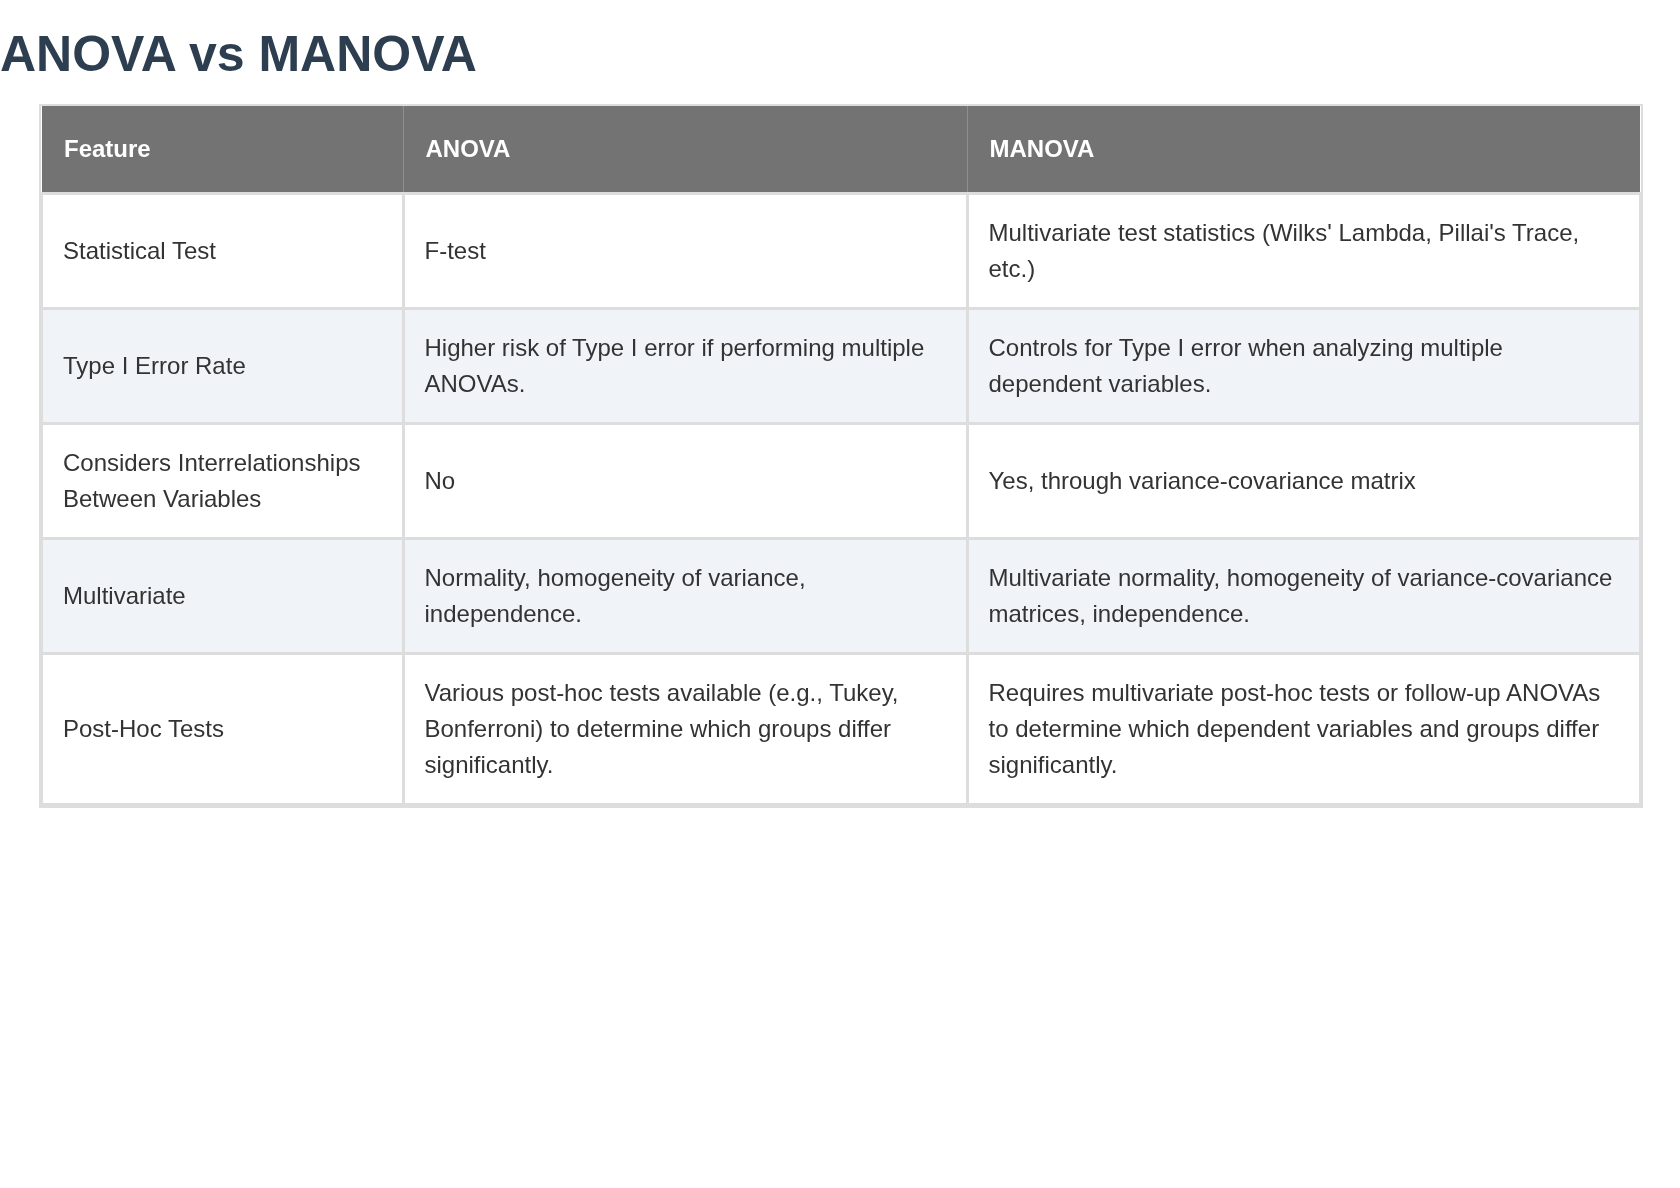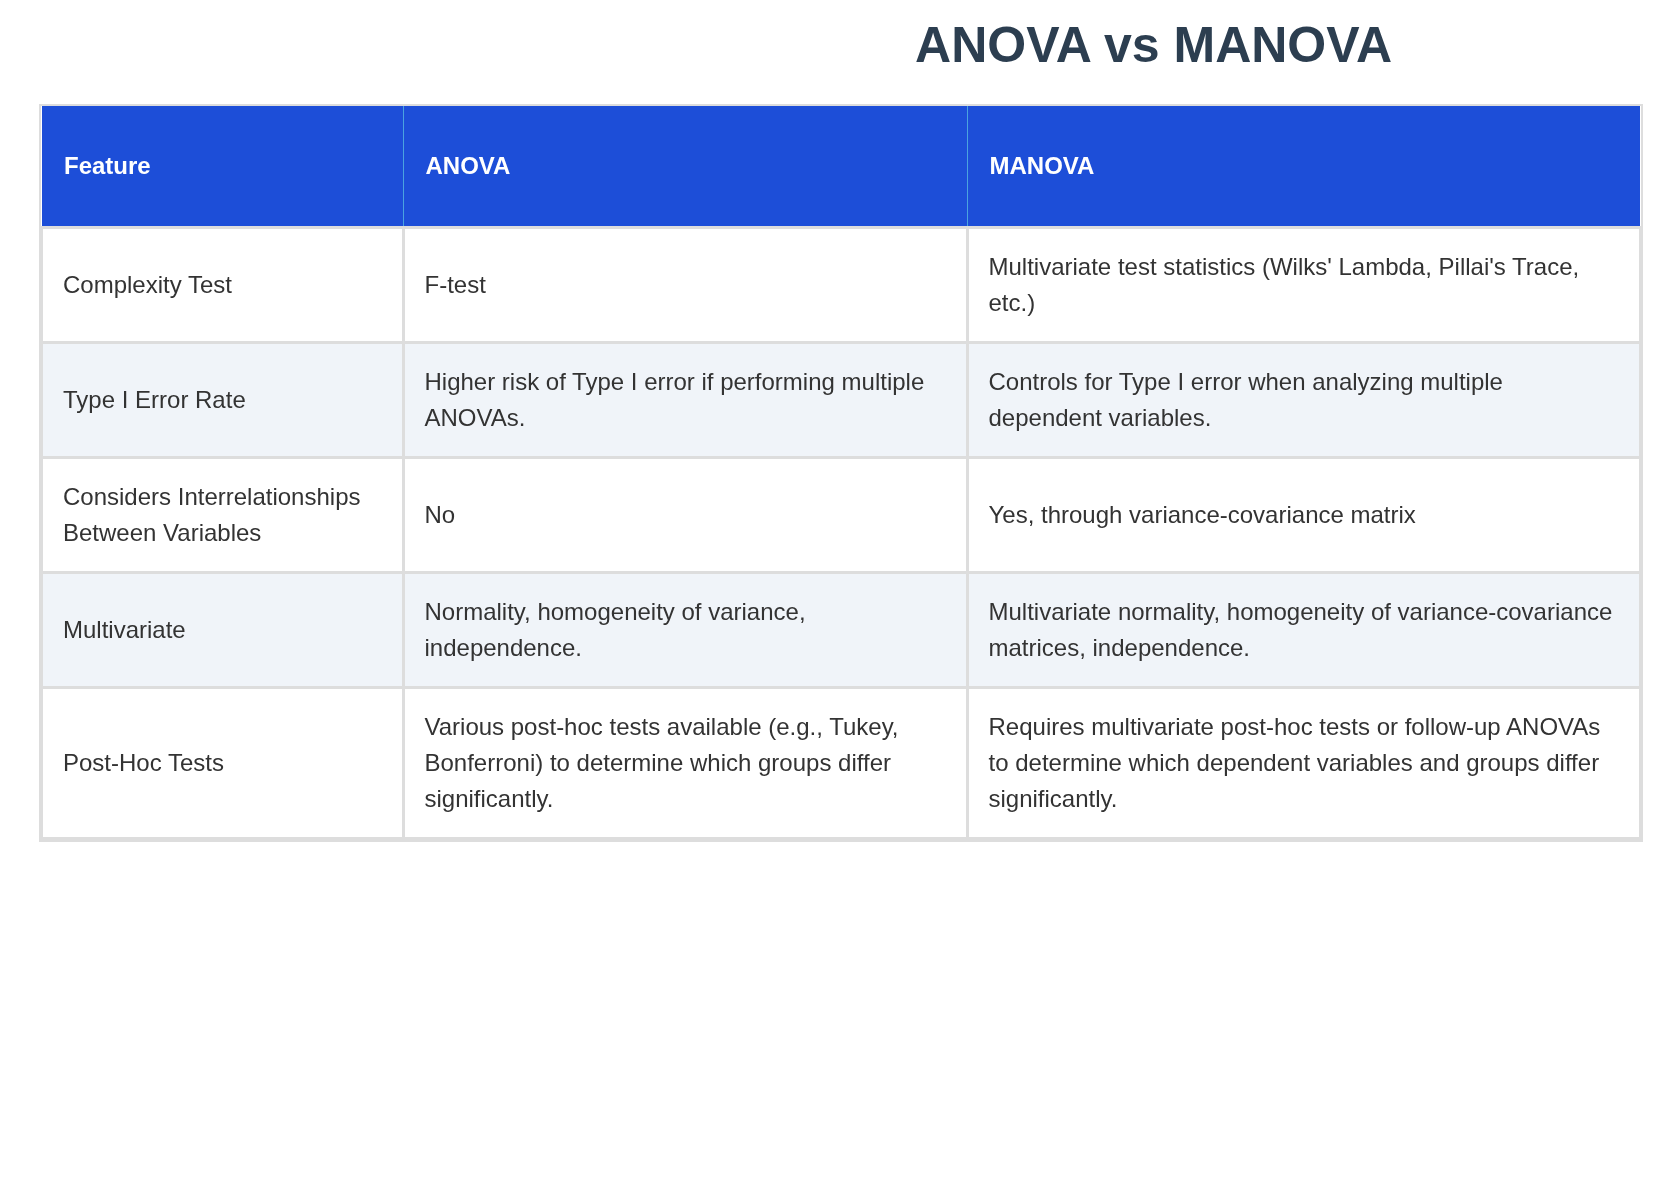--- a/index.html
+++ b/index.html
@@ -11,23 +11,23 @@
       width: 1680px;
       height: 1188px;
       position: relative;
       font-family: "Liberation Sans", sans-serif;
       color: #333333;
       overflow: hidden;
     }
     .title {
       position: absolute;
       left: 0;
-      top: 13px;
+      top: 22px;
       width: 1392px;
-      text-align: right;
+      text-align: left;
       font-size: 50px;
       font-weight: bold;
       line-height: 64px;
       color: #2c3e50;
       margin: 0;
     }
     .table-wrap {
       position: absolute;
       left: 41px;
       top: 106px;
@@ -36,26 +36,26 @@
     table {
       width: 100%;
       border-collapse: collapse;
       table-layout: fixed;
       box-shadow: 0 0 0 2px #dddddd;
     }
     col.c1 { width: 361px; }
     col.c2 { width: 564px; }
     col.c3 { width: 673px; }
     thead th {
-      background: #1d4ed8;
+      background: #737373;
       color: #ffffff;
       font-weight: bold;
       font-size: 24px;
       text-align: left;
-      padding: 17px 22px;
+      padding: 0 22px;
       height: 86px;
       border-right: 1px solid #4aa3df;
       border-bottom: 3px solid #dddddd;
     }
     thead th:last-child { border-right: none; }
     tbody td {
       font-size: 24px;
       line-height: 36px;
       padding: 20px 20px;
       vertical-align: middle;
@@ -82,21 +82,21 @@
     </colgroup>
     <thead>
       <tr>
         <th>Feature</th>
         <th>ANOVA</th>
         <th>MANOVA</th>
       </tr>
     </thead>
     <tbody>
       <tr>
-        <td>Complexity Test</td>
+        <td>Statistical Test</td>
         <td>F-test</td>
         <td>Multivariate test statistics (Wilks' Lambda, Pillai's Trace, etc.)</td>
       </tr>
       <tr>
         <td>Type I Error Rate</td>
         <td>Higher risk of Type I error if performing multiple ANOVAs.</td>
         <td>Controls for Type I error when analyzing multiple dependent variables.</td>
       </tr>
       <tr>
         <td>Considers Interrelationships Between Variables</td>

